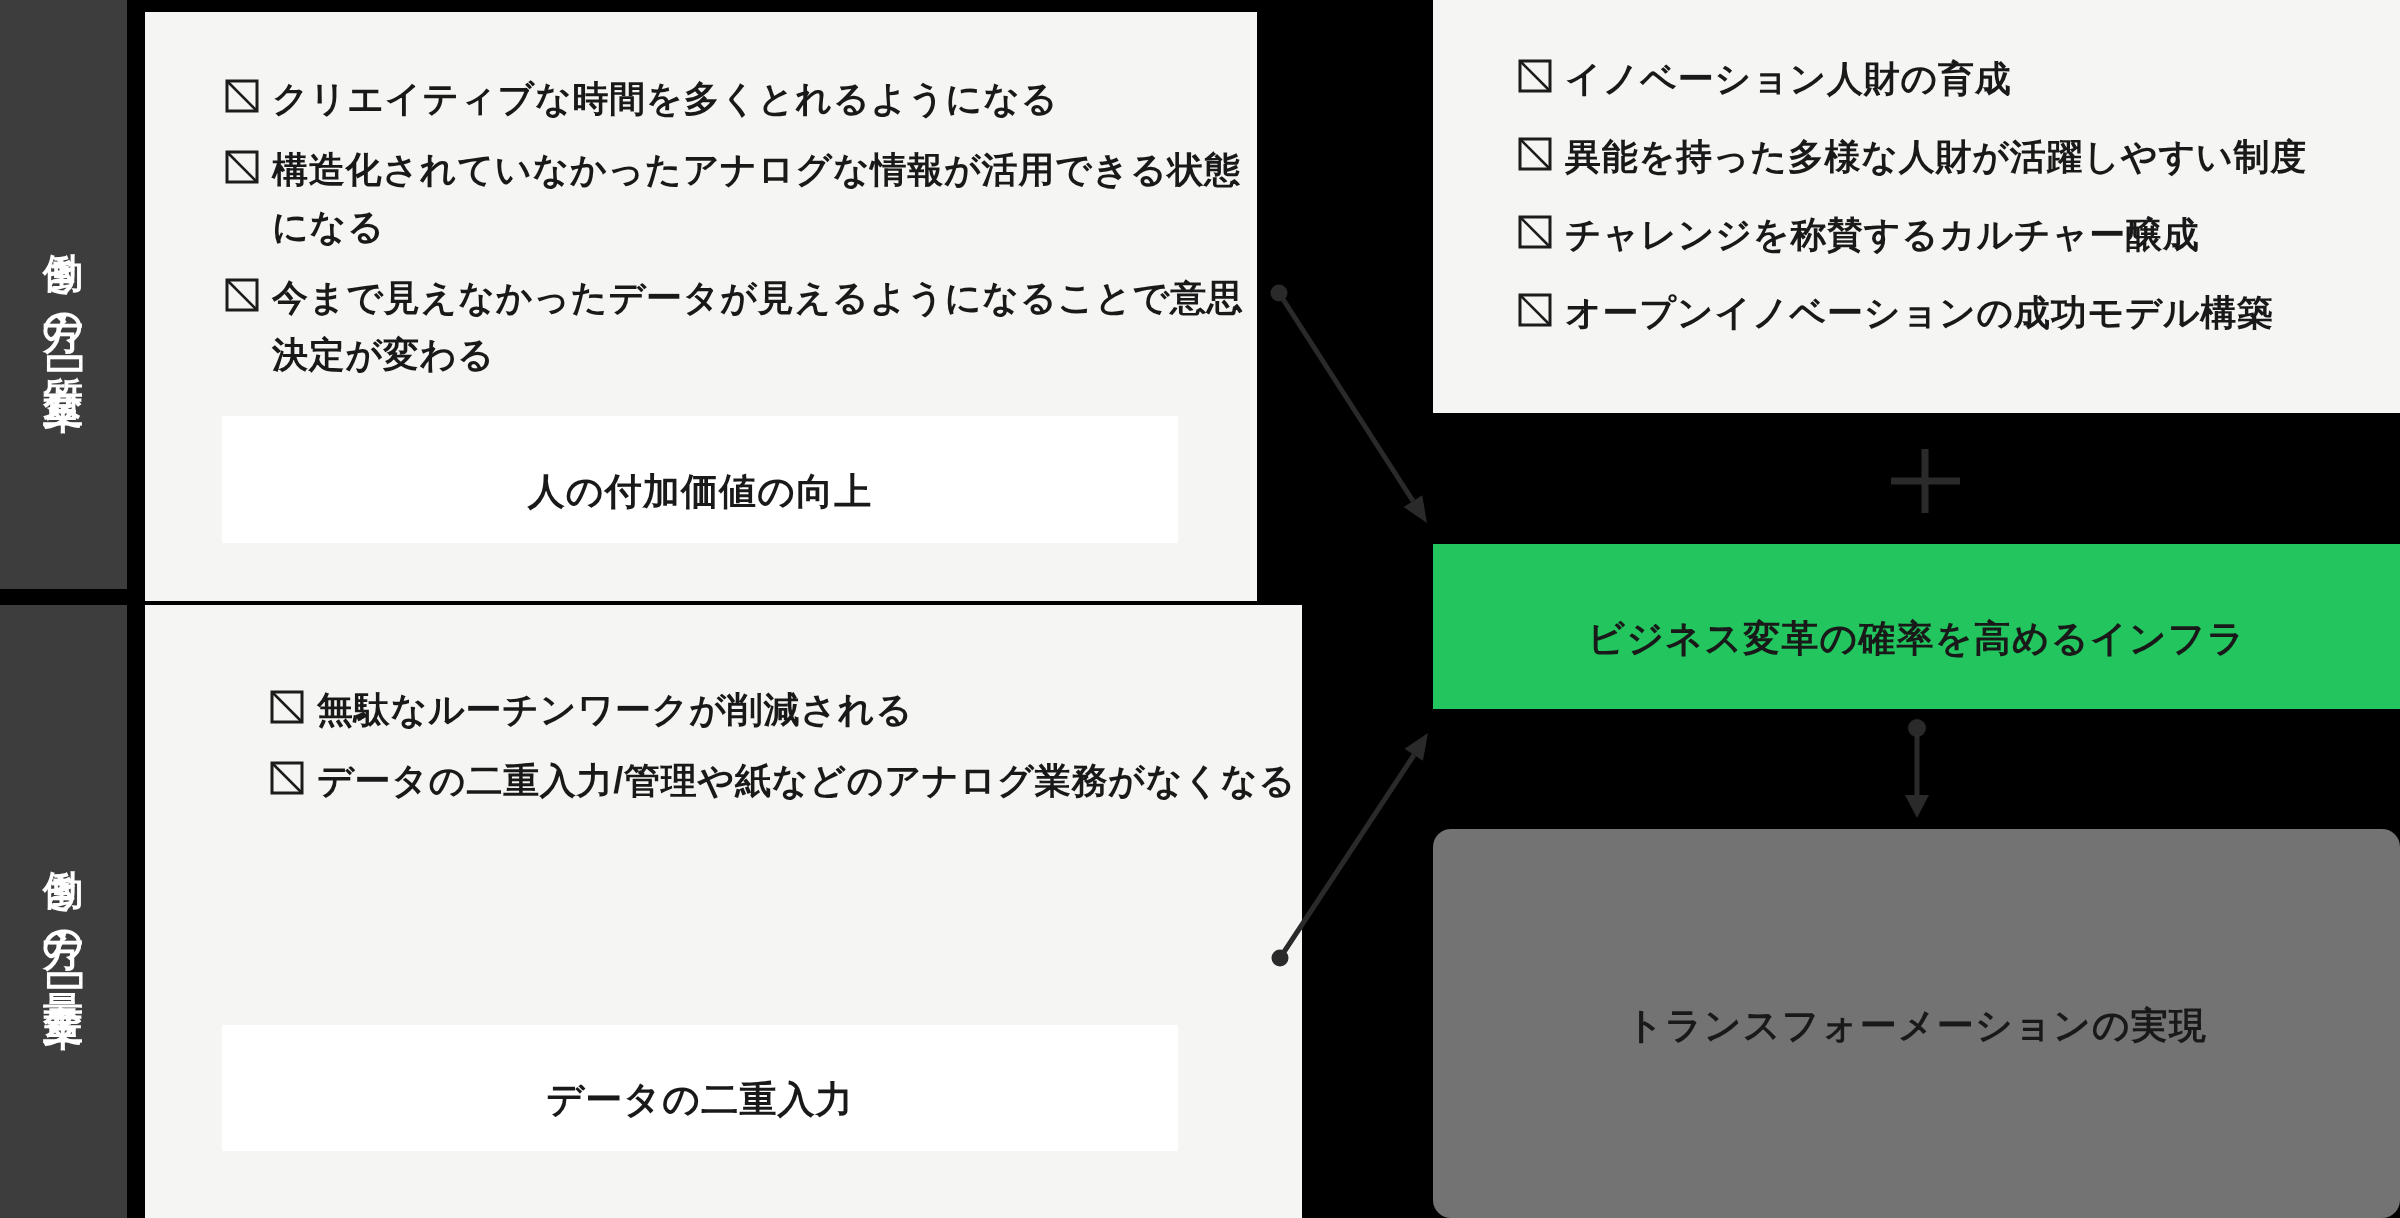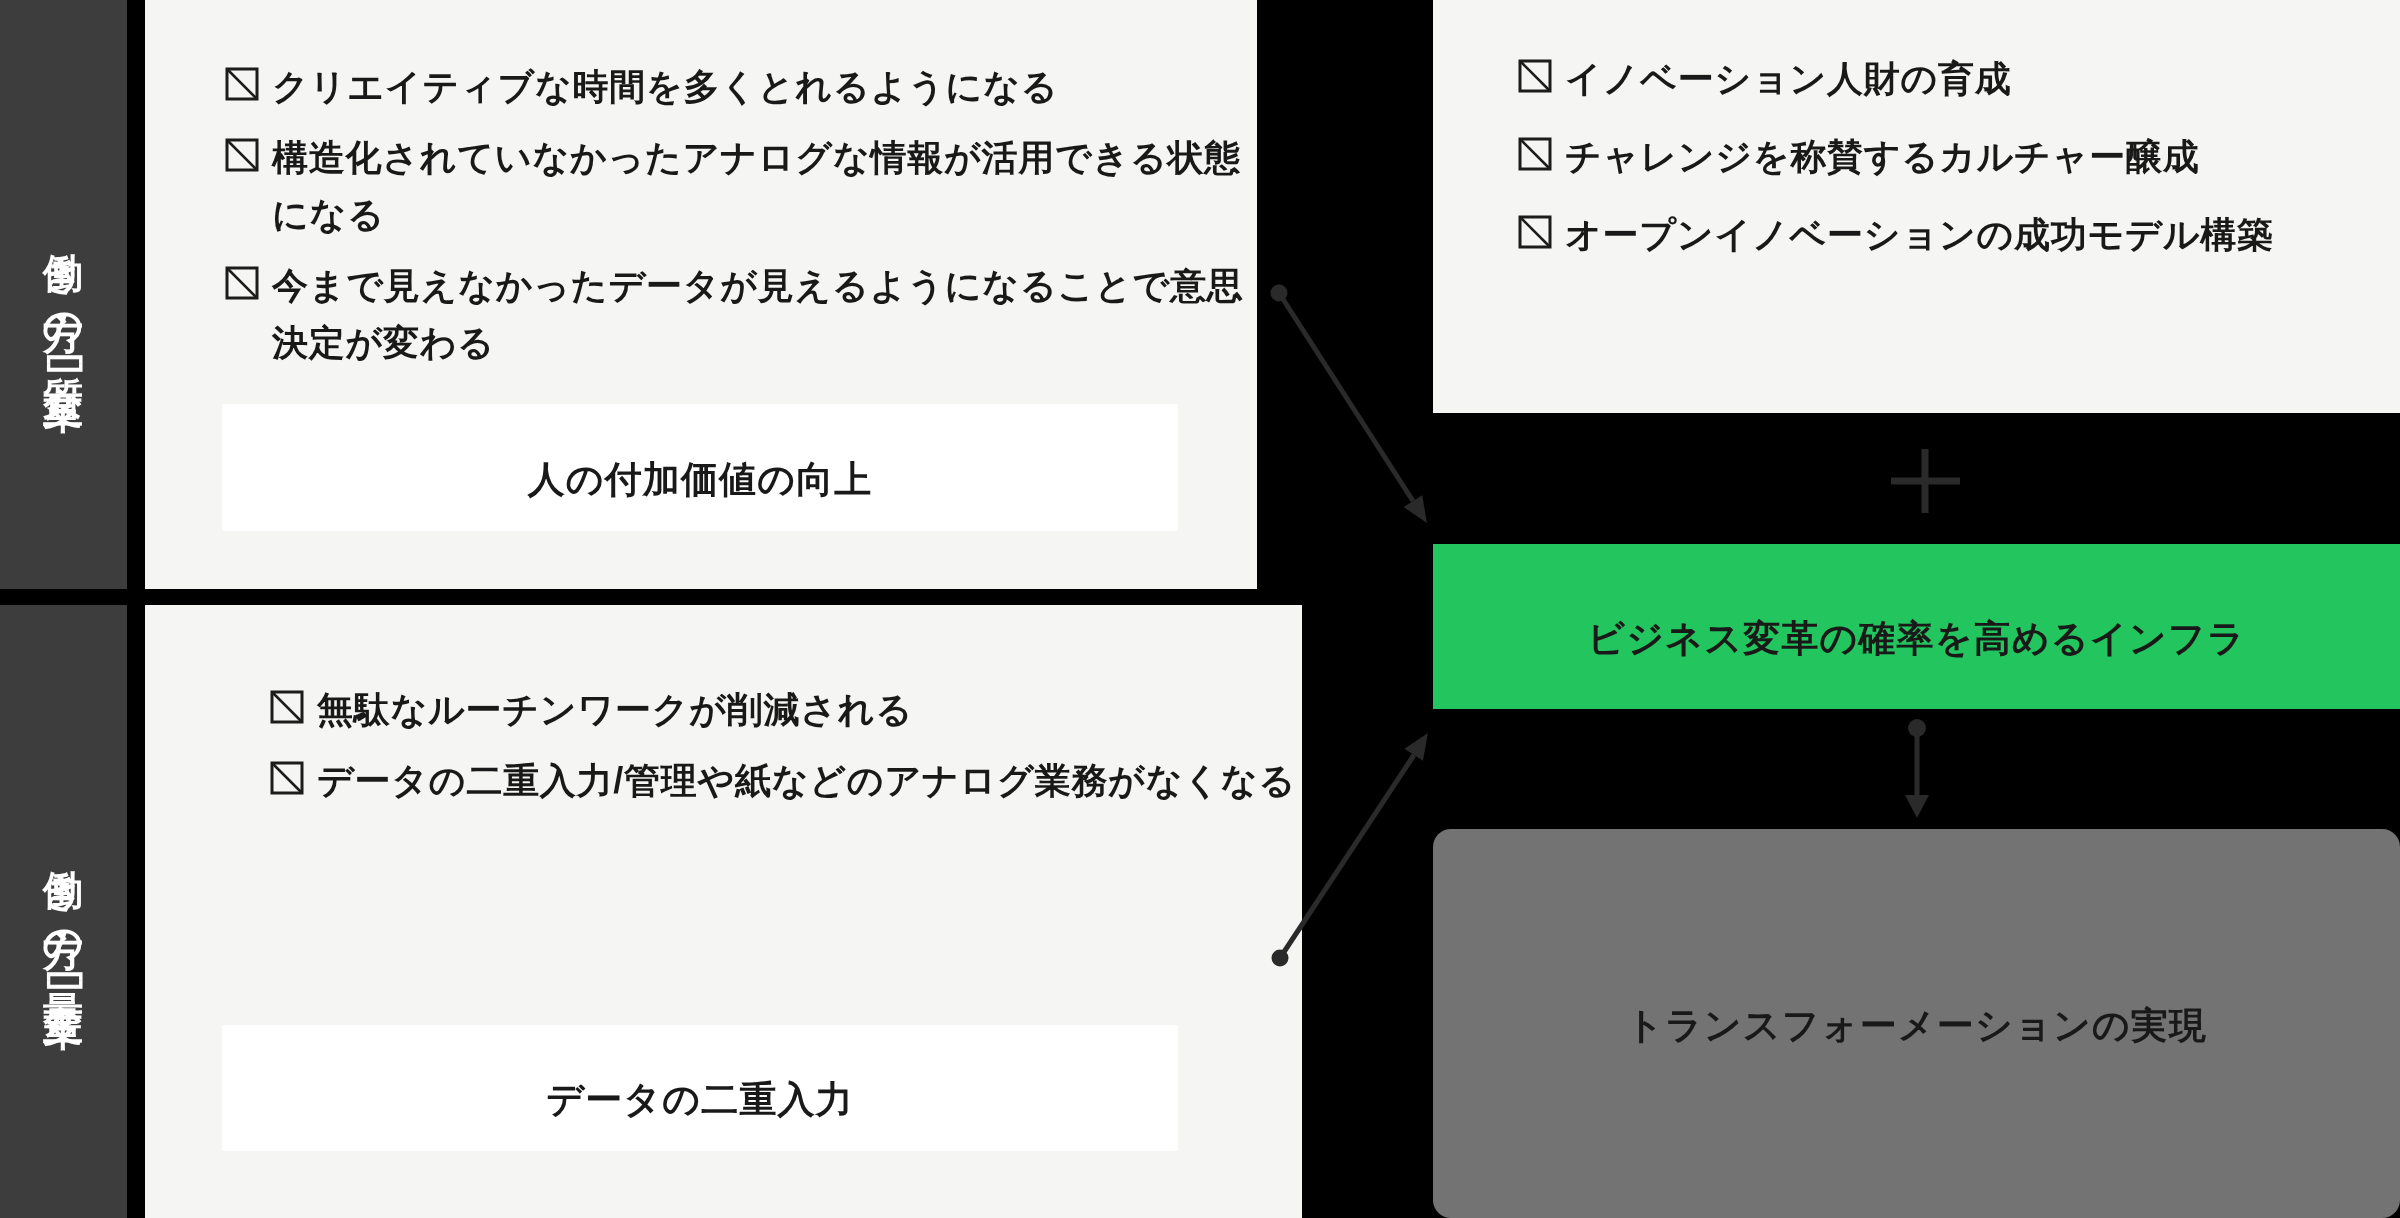--- a/index.html
+++ b/index.html
@@ -10,21 +10,21 @@
   
   .sidebar{position:absolute;left:0;width:127px;background:#3d3d3d;
            display:flex;align-items:center;justify-content:center;}
   .sidebar-q{top:0;height:589px;}
   .sidebar-v{top:605px;height:613px;}
   .v-label{writing-mode:vertical-rl;text-orientation:mixed;color:#fff;
            font-size:40px;font-weight:700;letter-spacing:0.15em;line-height:1;}
 
   
   .panel{position:absolute;background:#f5f5f3;}
-  .panel-lt{left:145px;top:0;width:1112px;height:589px;}
+  .panel-lt{left:145px;top:12px;width:1112px;height:589px;}
   .panel-lb{left:145px;top:605px;width:1112px;height:613px;padding-left:45px;}
   .panel-rt{left:1433px;top:0;width:967px;height:413px;}
 
   ul.checklist{list-style:none;margin:0;}
   .panel-lt ul.checklist{padding:58px 0 0 80px;}
   .panel-lb ul.checklist{padding:76px 0 0 80px;}
   .panel-rt ul.checklist{padding:50px 0 0 85px;}
   .check-item{display:flex;align-items:flex-start;gap:13px;margin:0 0 14px 0;}
   .panel-rt .check-item{margin-bottom:21px;}
   .cbx{flex:0 0 34px;height:34px;margin-top:9px;}
@@ -132,20 +132,29 @@
         </span>
         <span class="check-text">イノベーション人財の育成</span>
       </li>
       <li class="check-item">
         <span class="cbx">
           <svg width="34" height="34" viewBox="0 0 34 34">
               <rect x="2" y="2" width="30" height="30" fill="none" stroke="#1c1c1c" stroke-width="3"></rect>
               <line x1="3" y1="3" x2="31" y2="31" stroke="#1c1c1c" stroke-width="2.5"></line>
             </svg>
         </span>
+        <span class="check-text">異能を持った多様な人財が活躍しやすい制度</span>
+      </li>
+      <li class="check-item">
+        <span class="cbx">
+          <svg width="34" height="34" viewBox="0 0 34 34">
+              <rect x="2" y="2" width="30" height="30" fill="none" stroke="#1c1c1c" stroke-width="3"></rect>
+              <line x1="3" y1="3" x2="31" y2="31" stroke="#1c1c1c" stroke-width="2.5"></line>
+            </svg>
+        </span>
         <span class="check-text">チャレンジを称賛するカルチャー醸成</span>
       </li>
       <li class="check-item">
         <span class="cbx">
           <svg width="34" height="34" viewBox="0 0 34 34">
               <rect x="2" y="2" width="30" height="30" fill="none" stroke="#1c1c1c" stroke-width="3"></rect>
               <line x1="3" y1="3" x2="31" y2="31" stroke="#1c1c1c" stroke-width="2.5"></line>
             </svg>
         </span>
         <span class="check-text">オープンイノベーションの成功モデル構築</span>

